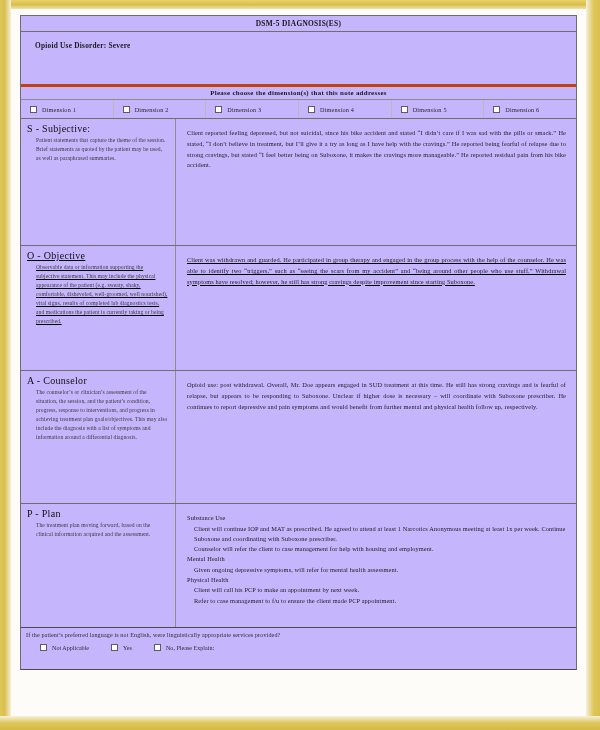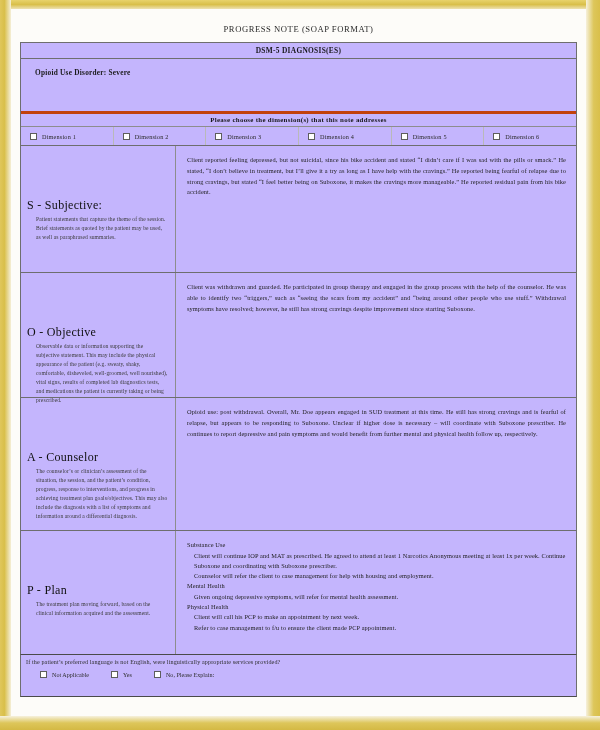--- a/index.html
+++ b/index.html
@@ -124,25 +124,24 @@
     width: 155px;
     flex: 0 0 155px;
     border-right: 1px solid #8d8d8d;
     padding: 4px 7px 6px 6px;
   }
   .col-body {
     flex: 1 1 auto;
     padding: 9px 10px 6px 11px;
   }
   .sec-head {
-    font-size: 12px;
+    font-size: 10px;
     color: #101010;
     letter-spacing: .3px;
     margin-bottom: 2px;
-    margin-top: 48px;
   }
   .sec-desc {
     font-size: 5.55px;
     line-height: 1.62;
     color: #3a3a3a;
     padding-left: 9px;
     letter-spacing: .1px;
   }
   .body-p {
     font-size: 6.35px;
@@ -158,21 +157,21 @@
     letter-spacing: .1px;
   }
   .plan-i {
     font-size: 6.35px;
     line-height: 1.62;
     color: #1d1d1d;
     padding-left: 7px;
     letter-spacing: .1px;
   }
   .h-s  { height: 127px; }
-  .h-o  { height: 125px; }
+  .h-o  { height: 125px; text-decoration: underline; }
   .h-a  { height: 133px; }
   .h-p  { height: 123px; font-family: Liberation Serif, serif; }
 
   
   .lang-q {
     font-size: 6.1px;
     color: #2e2e2e;
     padding: 4px 0 0 5px;
     letter-spacing: .12px;
   }
@@ -192,21 +191,20 @@
 
 <div id="page">
   <div id="frame-top"></div>
   <div id="frame-left"></div>
   <div id="frame-right"></div>
   <div id="frame-bottom"></div>
 
   <div id="paper">
     <div id="content">
 
-      <div class="doc-title">PROGRESS NOTE (SOAP FORMAT)</div>
 
       <div class="sheet">
 
         <div class="bandrow">DSM-5 DIAGNOSIS(ES)</div>
         <div class="dx-body">
           <div class="dx-text">Opioid Use Disorder: Severe</div>
         </div>
 
         <div class="bandrow sub">Please choose the dimension(s) that this note addresses</div>
 

